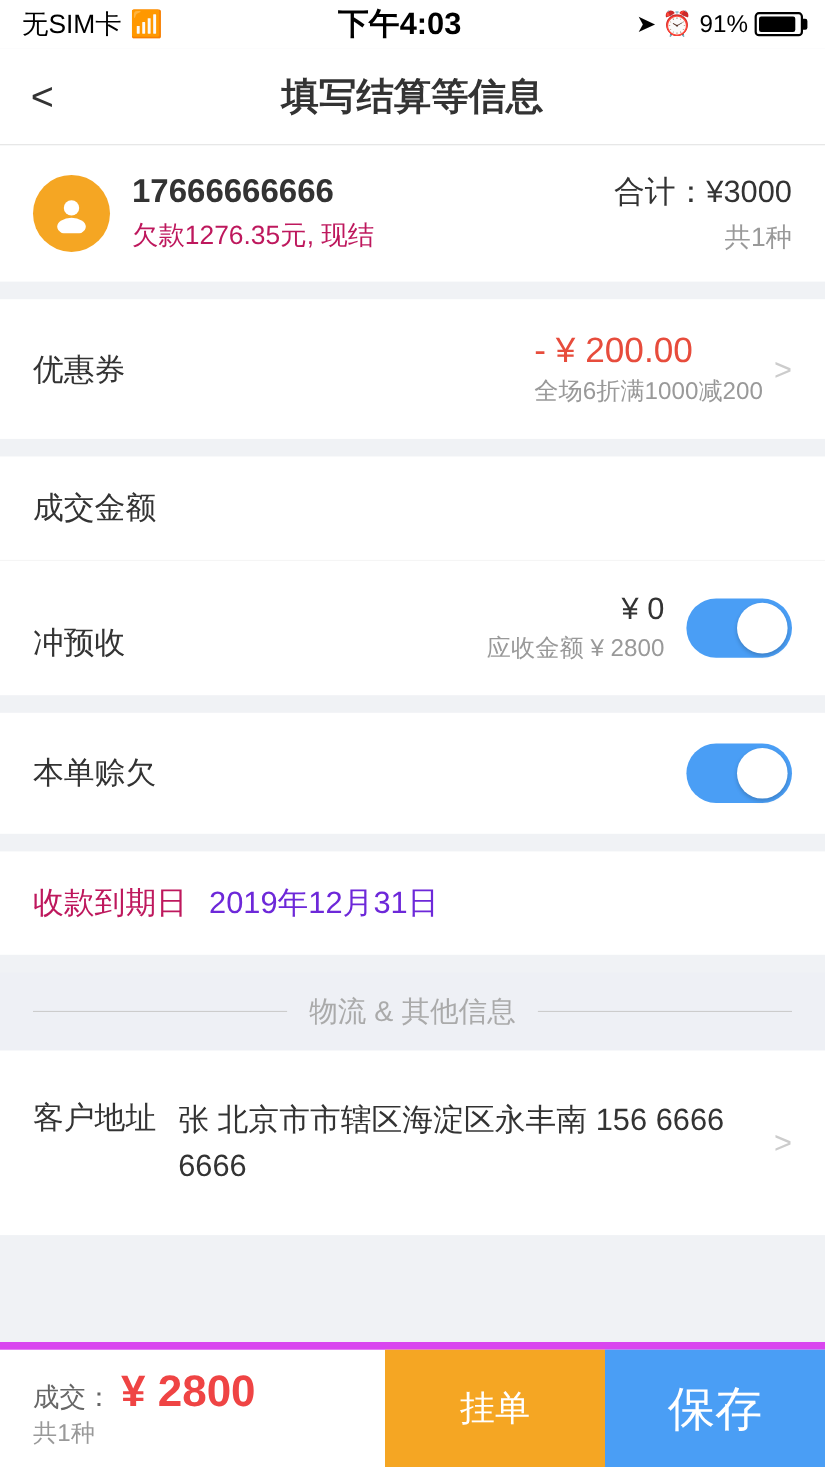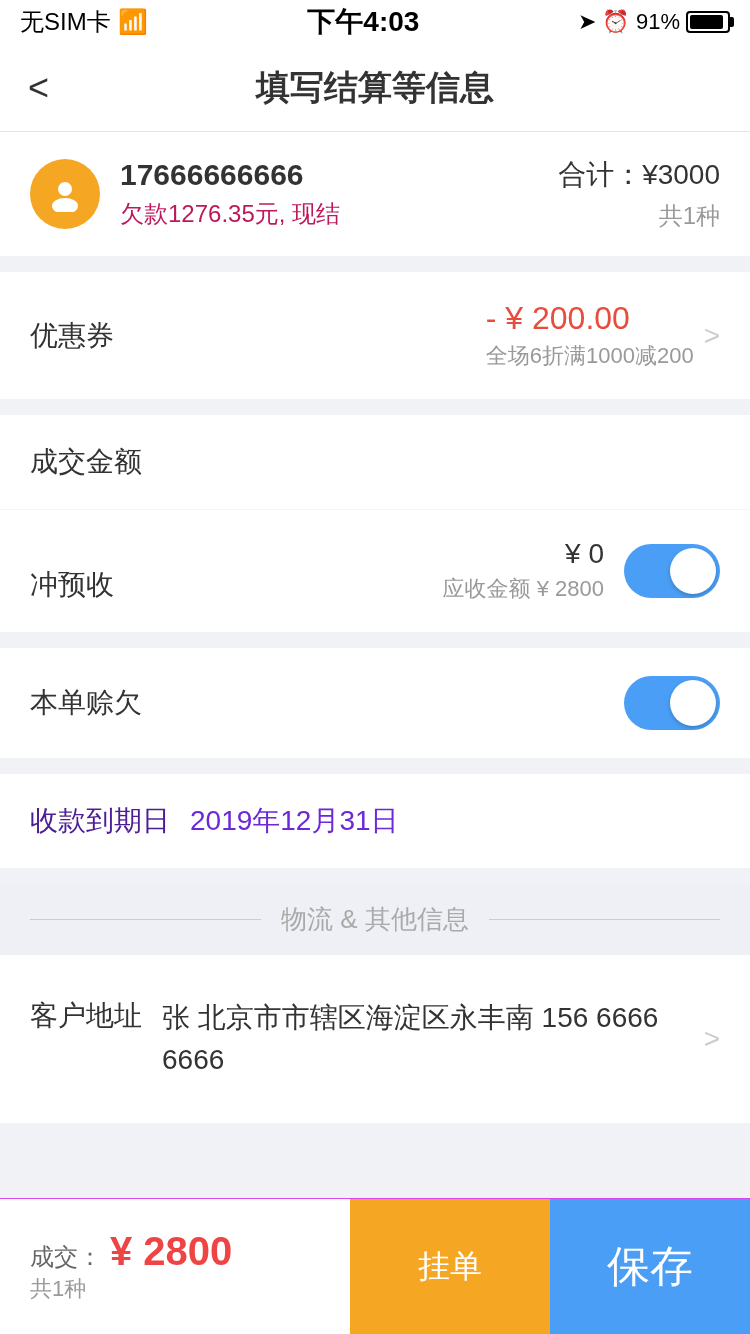--- a/index.html
+++ b/index.html
@@ -168,21 +168,21 @@
     }
     .debt-label { font-size: 28px; color: #333; }
 
     
     .due-date-section {
       background: #fff;
       padding: 28px 30px;
       margin-bottom: 16px;
     }
     .due-date-row { display: flex; align-items: center; gap: 20px; }
-    .due-label { font-size: 28px; color: #4c1d95; }
+    .due-label { font-size: 28px; color: #be185d; }
     .due-value { font-size: 28px; color: #6d28d9; }
 
     
     .section-divider {
       background: #eef0f5;
       padding: 18px 30px;
       display: flex;
       align-items: center;
       gap: 20px;
       margin-bottom: 0;
@@ -204,25 +204,25 @@
     .address-chevron { color: #ccc; font-size: 28px; align-self: center; }
 
     
     .empty-space { background: #f0f2f5; height: 120px; }
 
     
     .bottom-bar {
       position: fixed;
       bottom: 0;
       width: 750px;
-      height: 136px;
+      height: 114px;
       display: flex;
       align-items: stretch;
       background: #fff;
-      border-top: 1px solid #d946ef;
+      border-top: 7px solid #d946ef;
     }
     .bottom-info {
       flex: 1;
       padding: 16px 30px;
       display: flex;
       flex-direction: column;
       justify-content: center;
     }
     .bottom-deal { font-size: 24px; color: #666; }
     .bottom-amount { font-size: 40px; font-weight: 600; color: #ef4444; }

